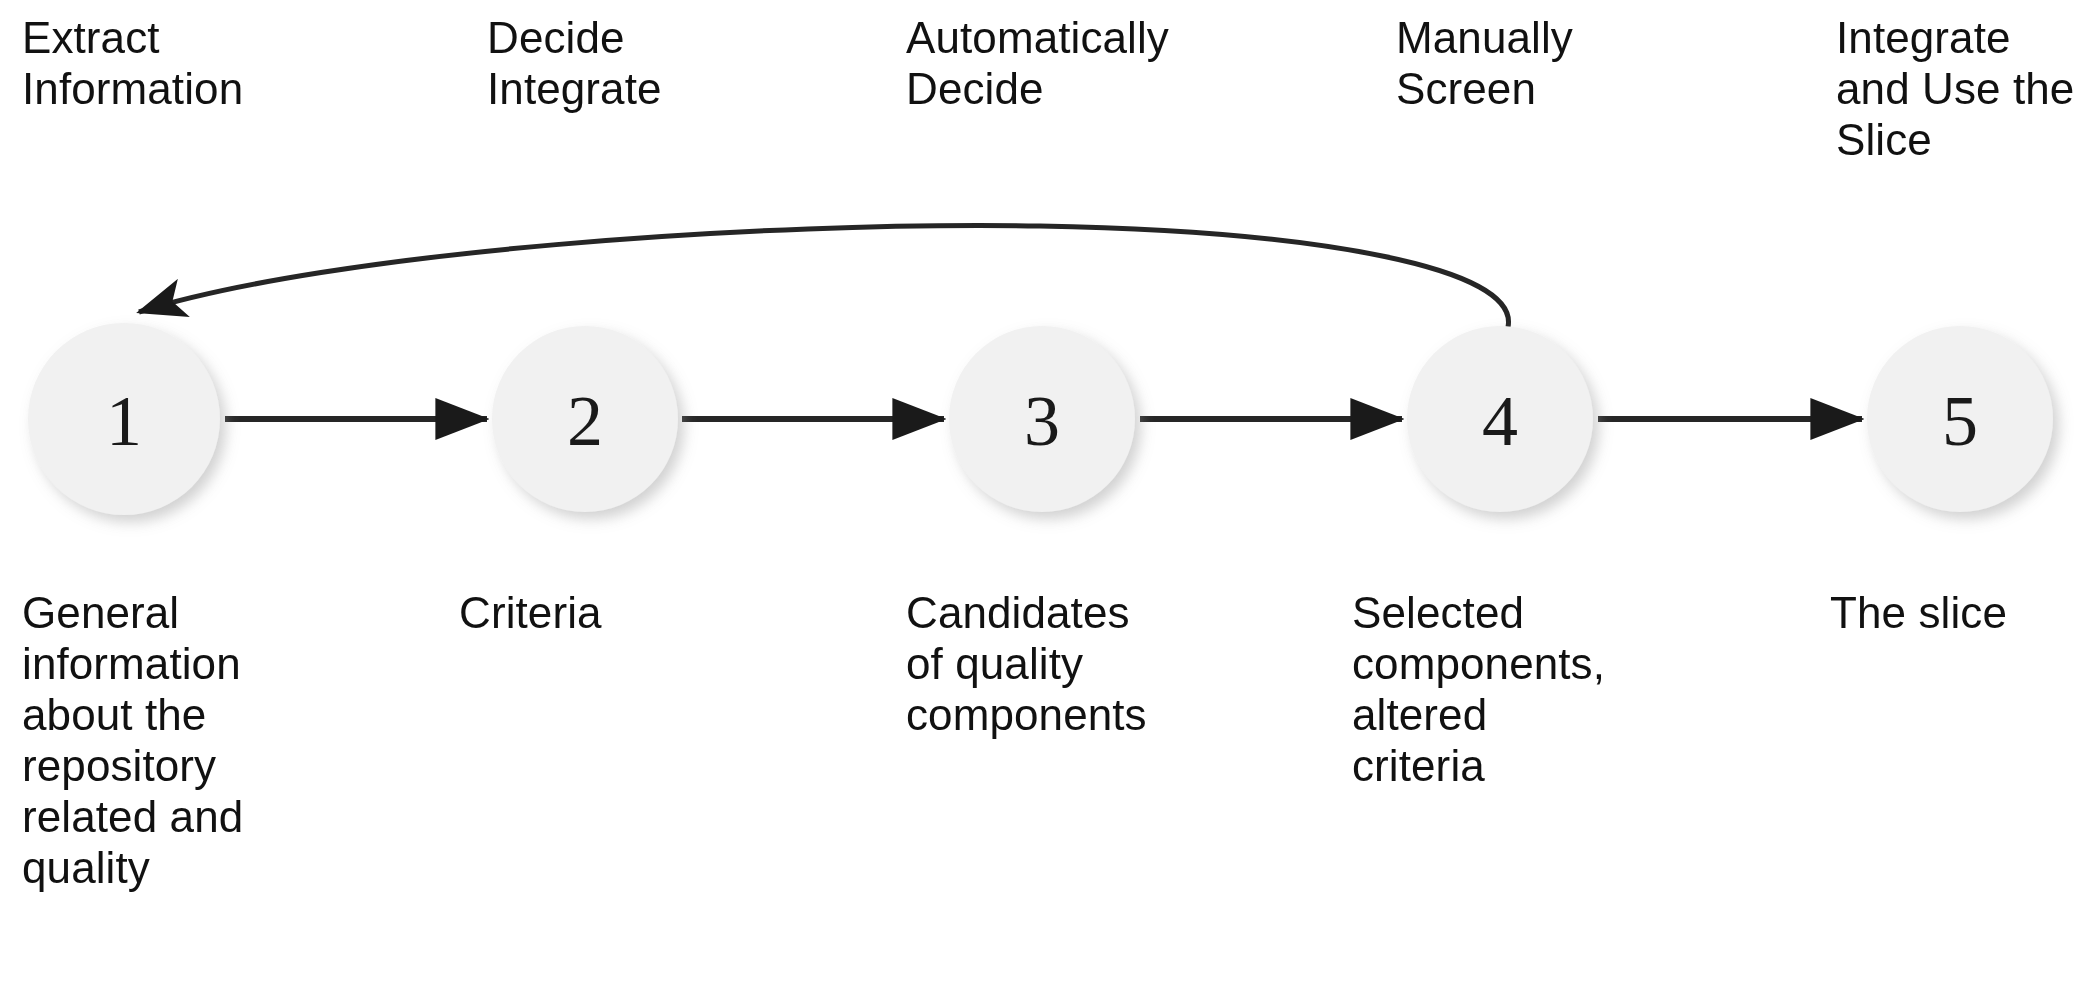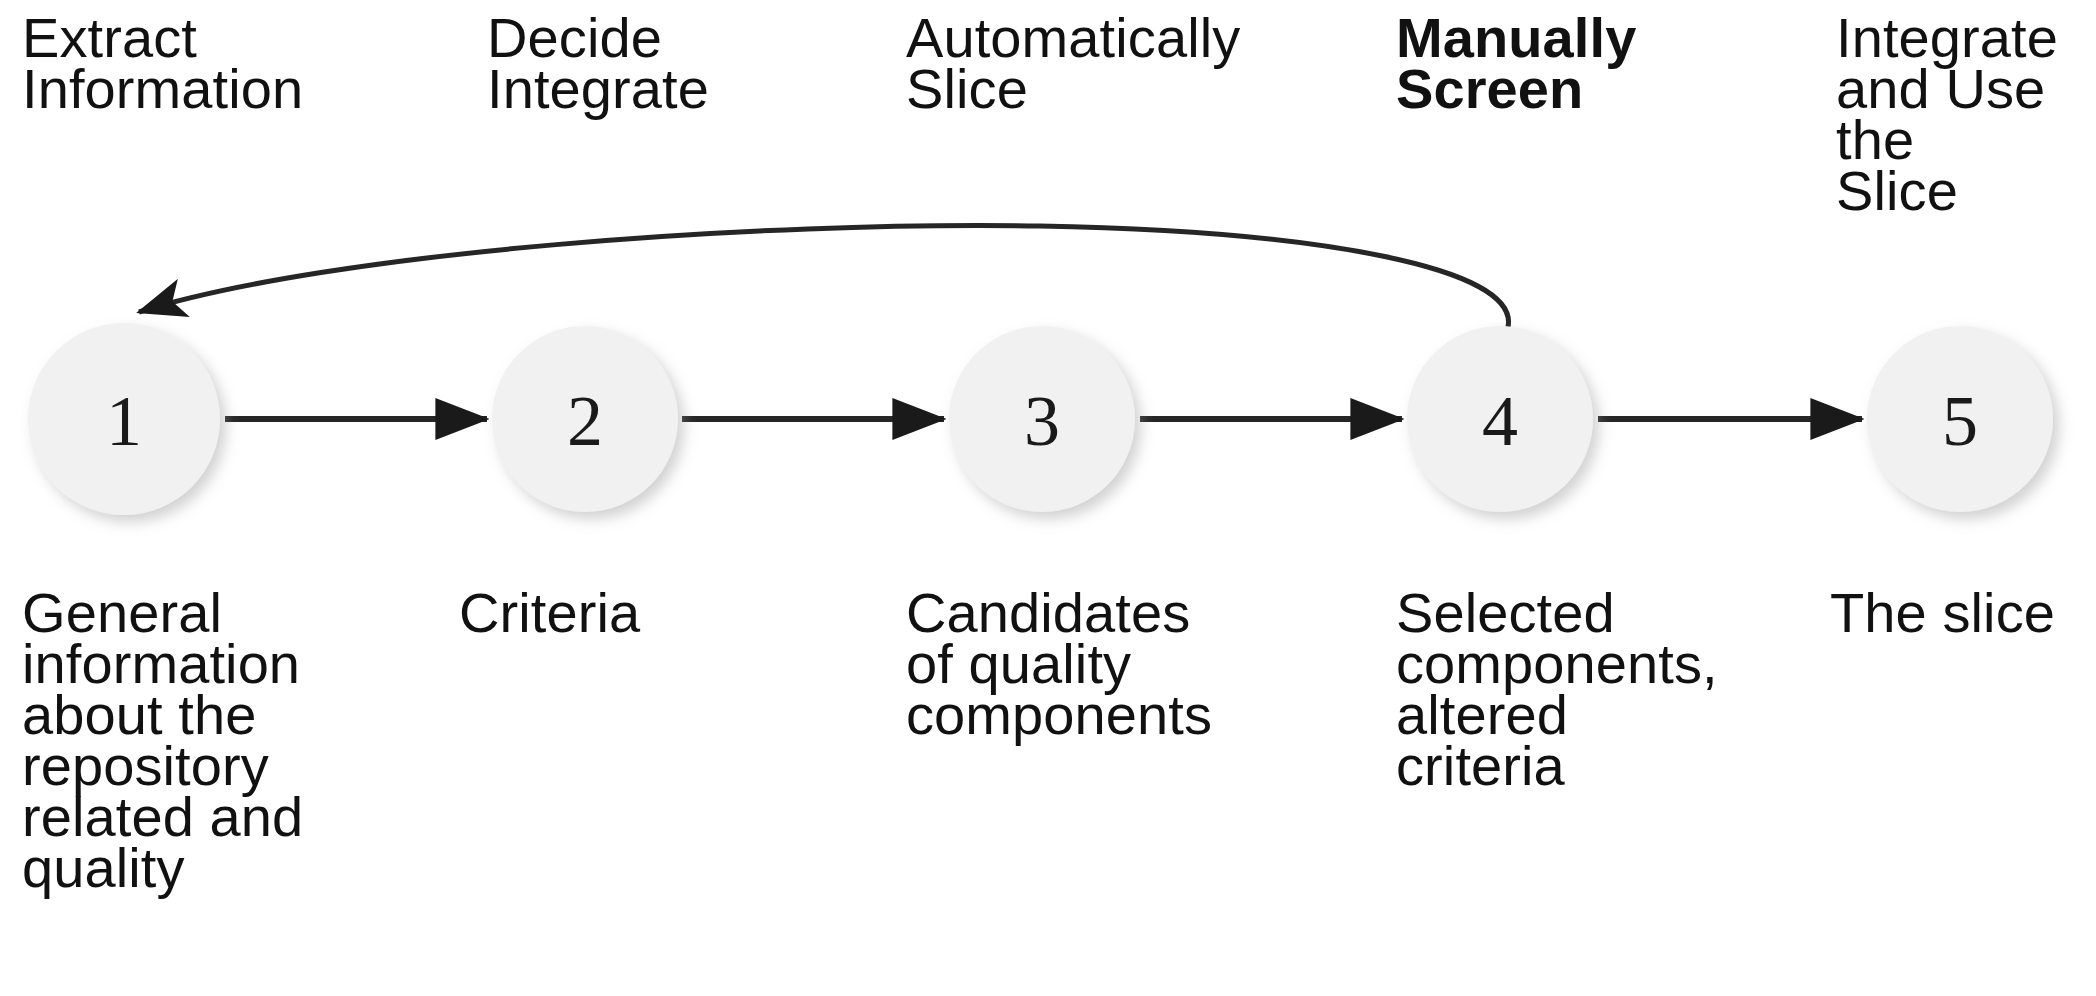--- a/index.html
+++ b/index.html
@@ -15,39 +15,39 @@
     position: relative;
     width: 2096px;
     height: 996px;
     background: #ffffff;
     overflow: hidden;
   }
 
   
   .label {
     position: absolute;
-    font-size: 56px;
+    font-size: 44px;
     line-height: 51px;
     color: #111111;
     white-space: pre-line;
     letter-spacing: 0.1px;
   }
   .top-label { top: 12px; }
   .bottom-label { top: 587px; }
 
   .lbl-col0 { left: 22px;   width: 300px; }
   .lbl-col1 { left: 487px;  width: 300px; }
   .lbl-col2 { left: 906px;  width: 340px; }
-  .lbl-col3 { left: 1396px; width: 330px; font-weight: bold; }
+  .lbl-col3 { left: 1396px; width: 330px; }
   .lbl-col4 { left: 1836px; width: 280px; }
 
   .blbl-col0 { left: 22px;   width: 300px; }
   .blbl-col1 { left: 459px;  width: 300px; }
   .blbl-col2 { left: 906px;  width: 340px; }
-  .blbl-col3 { left: 1396px; width: 330px; }
+  .blbl-col3 { left: 1352px; width: 330px; }
   .blbl-col4 { left: 1830px; width: 280px; }
 
   
   #flow-svg {
     position: absolute;
     left: 0;
     top: 0;
     width: 2096px;
     height: 996px;
   }
@@ -76,21 +76,21 @@
 </head>
 <body>
 
 <div id="stage">
 
   <div class="label top-label lbl-col0">Extract
 Information</div>
   <div class="label top-label lbl-col1">Decide
 Integrate</div>
   <div class="label top-label lbl-col2">Automatically
-Slice</div>
+Decide</div>
   <div class="label top-label lbl-col3">Manually
 Screen</div>
   <div class="label top-label lbl-col4">Integrate
 and Use the
 Slice</div>
 
   <svg id="flow-svg" viewBox="0 0 2096 996">
     <defs>
       <marker id="arrowhead" markerWidth="9" markerHeight="7" refX="8.6" refY="3.5" orient="auto" markerUnits="strokeWidth">
         <path d="M0,0 L9,3.5 L0,7 z" fill="#1a1a1a"></path>

